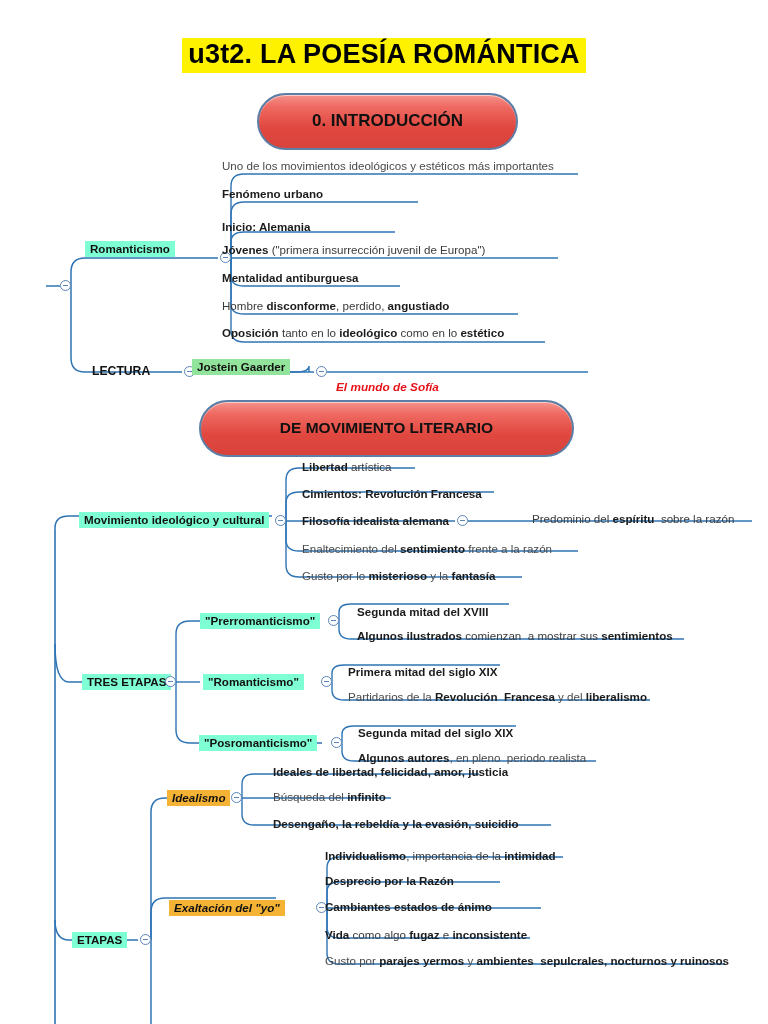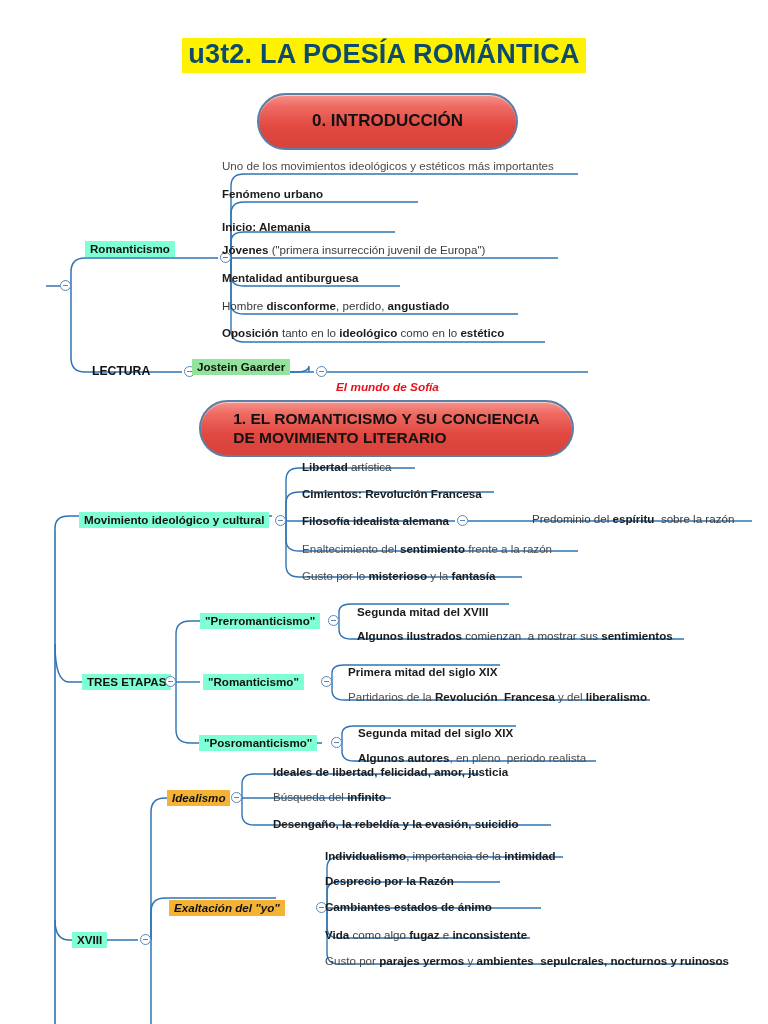--- a/index.html
+++ b/index.html
@@ -9,21 +9,21 @@
     color:#231f20;
   }
   #canvas{position:absolute;inset:0;}
   svg.wires{position:absolute;left:0;top:0;width:768px;height:1024px;pointer-events:none;}
 
   
   .title{
     position:absolute;left:0;right:0;top:38px;text-align:center;
   }
   .title span{
-    background:#FFF200;color:#0c4a6e;font-weight:bold;font-size:27px;
+    background:#FFF200;color:#000000;font-weight:bold;font-size:27px;
     letter-spacing:.2px;padding:1px 6px 2px 6px;display:inline-block;line-height:1.18;
   }
 
   
   .pill{
     position:absolute;
     border:2px solid #5b7fa6;
     border-radius:999px;
     background:linear-gradient(180deg,#f4938c 0%,#ef6a62 22%,#e0473f 62%,#d8433c 100%);
     box-shadow:inset 0 1px 0 rgba(255,255,255,.55);
@@ -143,21 +143,20 @@
   <div class="title">
     <span>u3t2. LA POESÍA ROMÁNTICA</span>
   </div>
 
   <div class="pill p0">
     <span>0. INTRODUCCIÓN</span>
   </div>
 
   <div class="pill p1">
     <div>
-      <div>1. EL ROMANTICISMO Y SU  CONCIENCIA</div>
       <div>DE MOVIMIENTO  LITERARIO</div>
     </div>
   </div>
 
   <div class="hub" style="left:60px;top:280px"></div>
 
   <div class="hl cyan" style="left:85px;top:241px">Romanticismo</div>
   <div class="hub" style="left:220px;top:252px"></div>
 
   <div class="node plain" style="left:222px;top:160px">Uno de los movimientos ideológicos y estéticos más importantes</div>
@@ -240,21 +239,21 @@
 
   <div class="hl cyan" style="left:199px;top:735px">"Posromanticismo"</div>
   <div class="hub" style="left:331px;top:737px"></div>
   <div class="node" style="left:358px;top:727px">
     <b>Segunda mitad del siglo XIX</b>
   </div>
   <div class="node plain" style="left:358px;top:752px">
     <b>Algunos autores</b>, en pleno&nbsp; periodo realista
   </div>
 
-  <div class="hl cyan" style="left:72px;top:932px">XVIII</div>
+  <div class="hl cyan" style="left:72px;top:932px">ETAPAS</div>
   <div class="hub" style="left:140px;top:934px"></div>
 
   <div class="hl orange" style="left:167px;top:790px">Idealismo</div>
   <div class="hub" style="left:231px;top:792px"></div>
   <div class="node" style="left:273px;top:766px">
     <b>Ideales de libertad, felicidad, amor, justicia</b>
   </div>
   <div class="node plain" style="left:273px;top:791px">
     Búsqueda del <b>infinito</b>
   </div>

